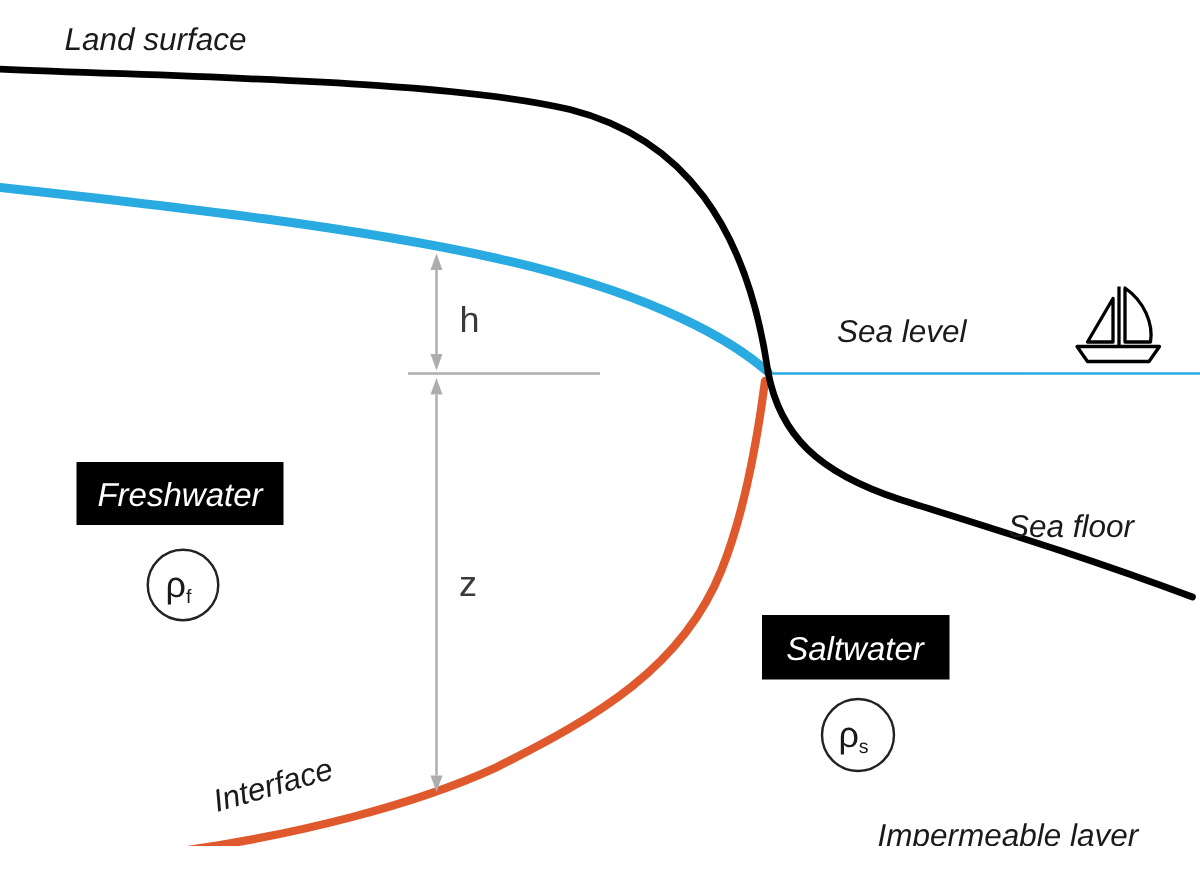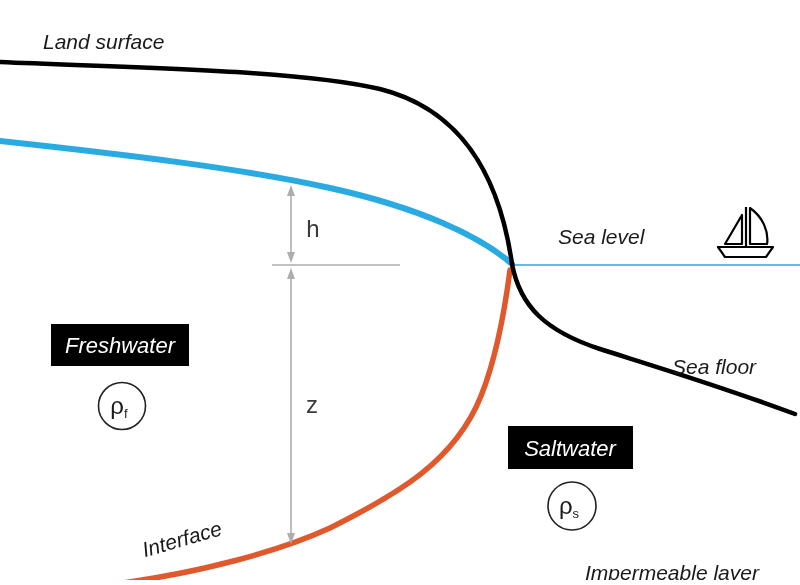--- a/index.html
+++ b/index.html
@@ -1,17 +1,17 @@
 <!DOCTYPE html>
 <html><head>
 <meta charset="utf-8">
 <style>
   html,body { margin:0; padding:0; background:#ffffff; }
   .canvas { position:relative; width:800px; height:564px; background:#ffffff; overflow:hidden;
-            font-family:"Liberation Sans", sans-serif;margin-top:16px; }
+            font-family:"Liberation Sans", sans-serif; }
   svg { display:block; }
   .curve { fill:none; stroke-linecap:round; }
   .black-curve { stroke:#000000; stroke-width:4.5; }
   .measure { stroke:#ADADAD; stroke-width:1.6; }
   .measure-head { fill:#ADADAD; stroke:none; }
   .lbl { font-style:italic; font-size:21px; fill:#1a1a1a; }
   .measure-lbl { font-size:24px; fill:#3a3a3a; }
   .box-lbl { font-style:italic; font-size:22px; }
   .rho-circle { fill:#ffffff; stroke:#222222; stroke-width:1.6; }
   .rho { font-size:24px; fill:#1a1a1a; }

